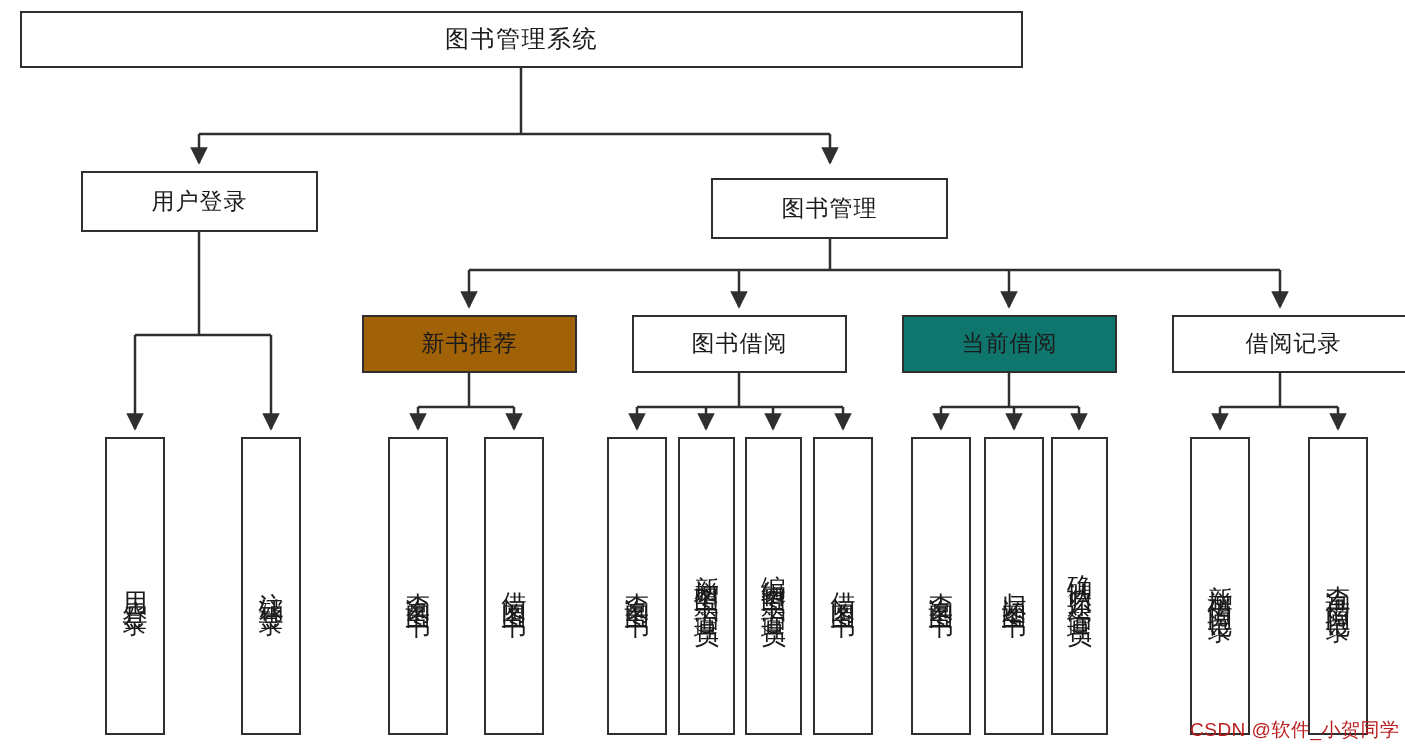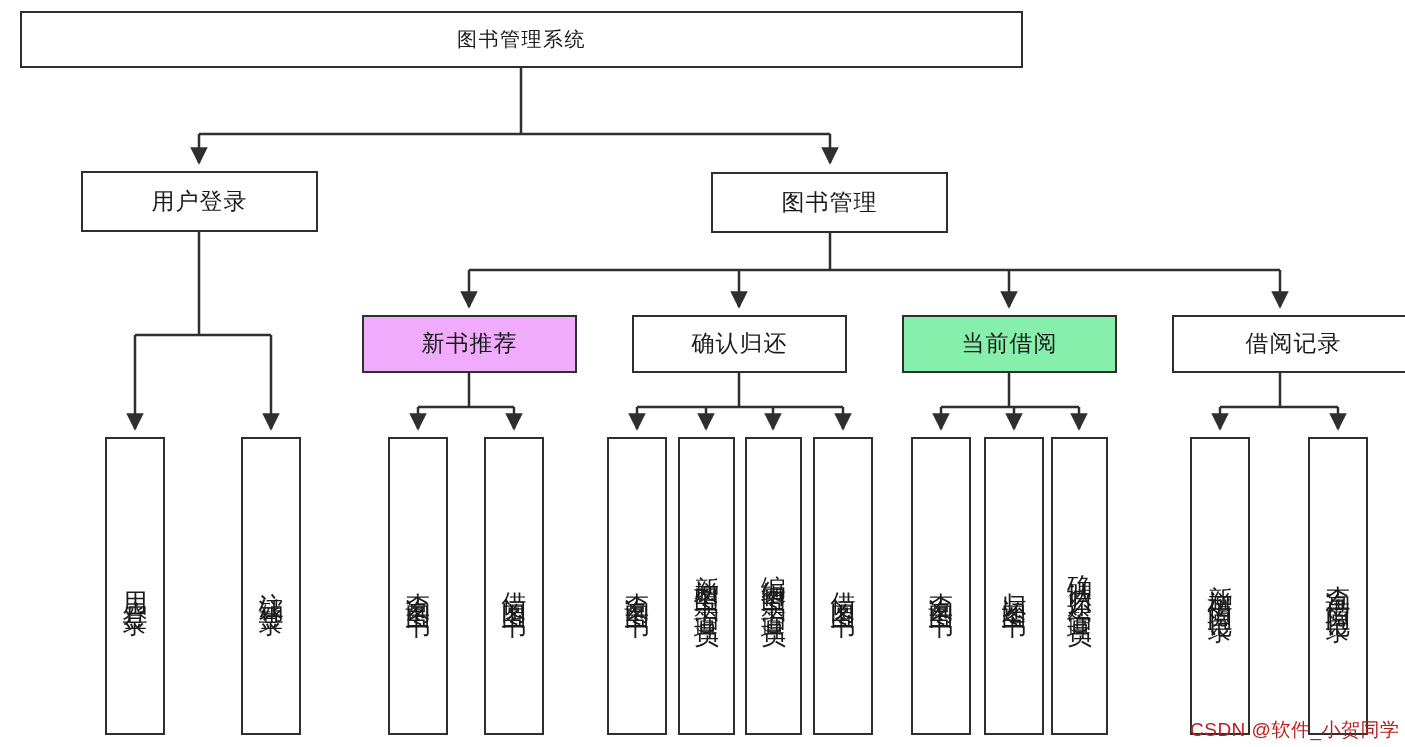--- a/index.html
+++ b/index.html
@@ -43,21 +43,21 @@
     text-align: center;
     line-height: 1.18;
     white-space: nowrap;
   }
   
   .node.h .lbl {
     font-size: 23px;
     letter-spacing: 1px;
   }
   .node.root .lbl {
-    font-size: 20px;
+    font-size: 24px;
     letter-spacing: 1.5px;
   }
   
   .node.v {
     align-items: center;
     justify-content: center;
     padding: 4px 0;
   }
   .node.v .lbl {
     writing-mode: vertical-rl;
@@ -131,31 +131,31 @@
     </g>
   </svg>
 
   <div class="node h root" style="left: 20px; top: 11px; width: 1003px; height: 57px; border-color: rgb(47, 47, 47); background: rgb(255, 255, 255); color: rgb(26, 26, 26);">
     <span class="lbl">图书管理系统</span>
   </div>
 
   <div class="node h" style="left: 81px; top: 171px; width: 237px; height: 61px; border-color: rgb(47, 47, 47); background: rgb(255, 255, 255); color: rgb(26, 26, 26);">
     <span class="lbl">用户登录</span>
   </div>
-  <div class="node h" style="left: 711px; top: 172px; width: 237px; height: 61px; border-color: rgb(47, 47, 47); background: rgb(255, 255, 255); color: rgb(26, 26, 26);">
+  <div class="node h" style="left: 711px; top: 178px; width: 237px; height: 61px; border-color: rgb(47, 47, 47); background: rgb(255, 255, 255); color: rgb(26, 26, 26);">
     <span class="lbl">图书管理</span>
   </div>
 
-  <div class="node h" style="left: 362px; top: 315px; width: 215px; height: 58px; border-color: rgb(47, 47, 47); background: #f0abfc; color: rgb(26, 26, 26);">
+  <div class="node h" style="left: 362px; top: 315px; width: 215px; height: 58px; border-color: rgb(47, 47, 47); background: #a16207; color: rgb(26, 26, 26);">
     <span class="lbl">新书推荐</span>
   </div>
   <div class="node h" style="left: 632px; top: 315px; width: 215px; height: 58px; border-color: rgb(47, 47, 47); background: rgb(255, 255, 255); color: rgb(26, 26, 26);">
-    <span class="lbl">确认归还</span>
-  </div>
-  <div class="node h" style="left: 902px; top: 315px; width: 215px; height: 58px; border-color: rgb(47, 47, 47); background: #86efac; color: rgb(26, 26, 26);">
+    <span class="lbl">图书借阅</span>
+  </div>
+  <div class="node h" style="left: 902px; top: 315px; width: 215px; height: 58px; border-color: rgb(47, 47, 47); background: #0f766e; color: rgb(26, 26, 26);">
     <span class="lbl">当前借阅</span>
   </div>
   <div class="node h" style="left: 1172px; top: 315px; width: 243px; height: 58px; border-color: rgb(47, 47, 47); background: rgb(255, 255, 255); color: rgb(26, 26, 26);">
     <span class="lbl">借阅记录</span>
   </div>
 
   <div class="node v" style="left: 105px; top: 437px; width: 60px; height: 298px; border-color: rgb(47, 47, 47); background: rgb(255, 255, 255); color: rgb(26, 26, 26);">
     <span class="lbl">用户登录</span>
   </div>
   <div class="node v" style="left: 241px; top: 437px; width: 60px; height: 298px; border-color: rgb(47, 47, 47); background: rgb(255, 255, 255); color: rgb(26, 26, 26);">

